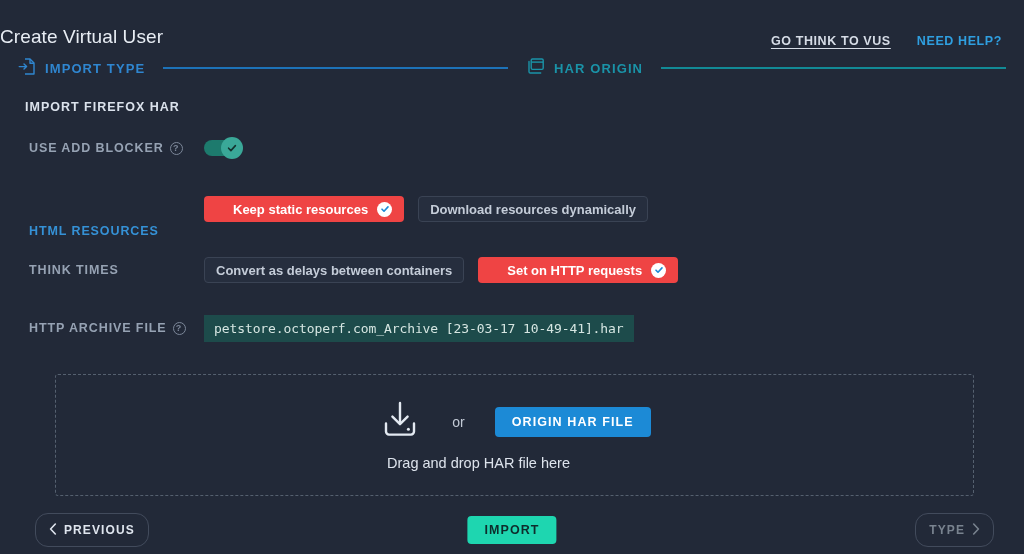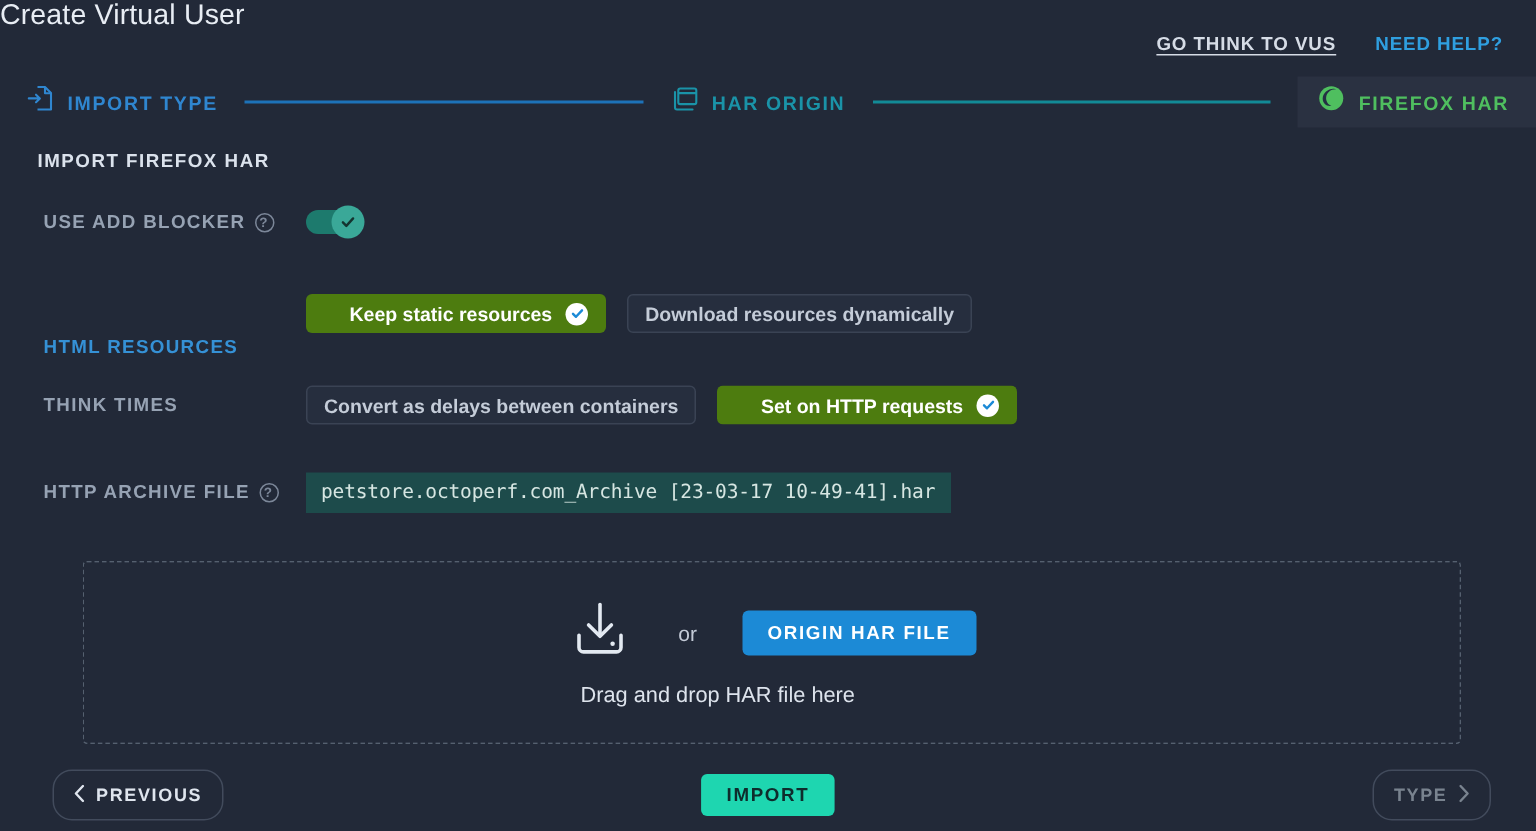--- a/index.html
+++ b/index.html
@@ -14,24 +14,23 @@
     background: #222938;
     font-family: "Liberation Sans", sans-serif;
     color: #c8cfdb;
     position: relative;
   }
 
   
   .header {
     height: 48px;
     display: flex;
-    align-items: flex-start;
+    align-items: flex-end;
     padding: 0 20px 0 0;
     position: relative;
-    flex-direction: column;
   }
   .page-title {
     font-size: 19px;
     font-weight: 400;
     color: #e8edf4;
     letter-spacing: .1px;
   }
   .header-links {
     margin-left: auto;
     display: flex;
@@ -163,21 +162,21 @@
     display: flex;
     align-items: center;
     gap: 9px;
     padding: 0 11px;
     font-size: 13px;
     font-weight: 600;
     cursor: pointer;
     border: 1px solid transparent;
   }
   .choice.selected {
-    background: #4d7c0f;
+    background: #ef4444;
     color: #ffffff;
     padding-left: 28px;
   }
   .choice.unselected {
     background: #262e3e;
     border-color: #3a4354;
     color: #c4ccd8;
     font-weight: 600;
   }
   .check-circle {
@@ -309,29 +308,20 @@
         <rect x="5.2" y="2" width="12" height="10.4" rx="1.3" stroke="#1a93a8" stroke-width="1.4"></rect>
         <path d="M5.2 5.1h12" stroke="#1a93a8" stroke-width="1.4"></path>
         <path d="M3 4.4v10.3a1.3 1.3 0 0 0 1.3 1.3h10.4" stroke="#1a93a8" stroke-width="1.4" stroke-linecap="round"></path>
       </svg>
     </span>
     <span class="step-label">HAR ORIGIN</span>
   </div>
 
   <div class="connector teal"></div>
 
-  <div class="firefox-badge">
-    <span>
-      <svg width="17" height="17" viewBox="0 0 17 17">
-        <circle cx="8.5" cy="8.5" r="8" fill="#4fbf5f"></circle>
-        <path d="M12.4 2.6c-3.6-.6-6.9 1.8-7.3 5.2-.3 2.6 1.2 4.9 3.5 5.8-3.4.5-6-1.9-5.8-5.1C3 5 6.5 2 10.2 2.2c.8 0 1.5.2 2.2.4z" fill="#243043"></path>
-      </svg>
-    </span>
-    <span class="fx-label">FIREFOX HAR</span>
-  </div>
 </div>
 
 <div class="form-area">
 
   <div class="section-title">IMPORT FIREFOX HAR</div>
 
   <div class="frow">
     <div class="flabel">
       <span>USE ADD BLOCKER</span>
       <span class="help-icon">?</span>

